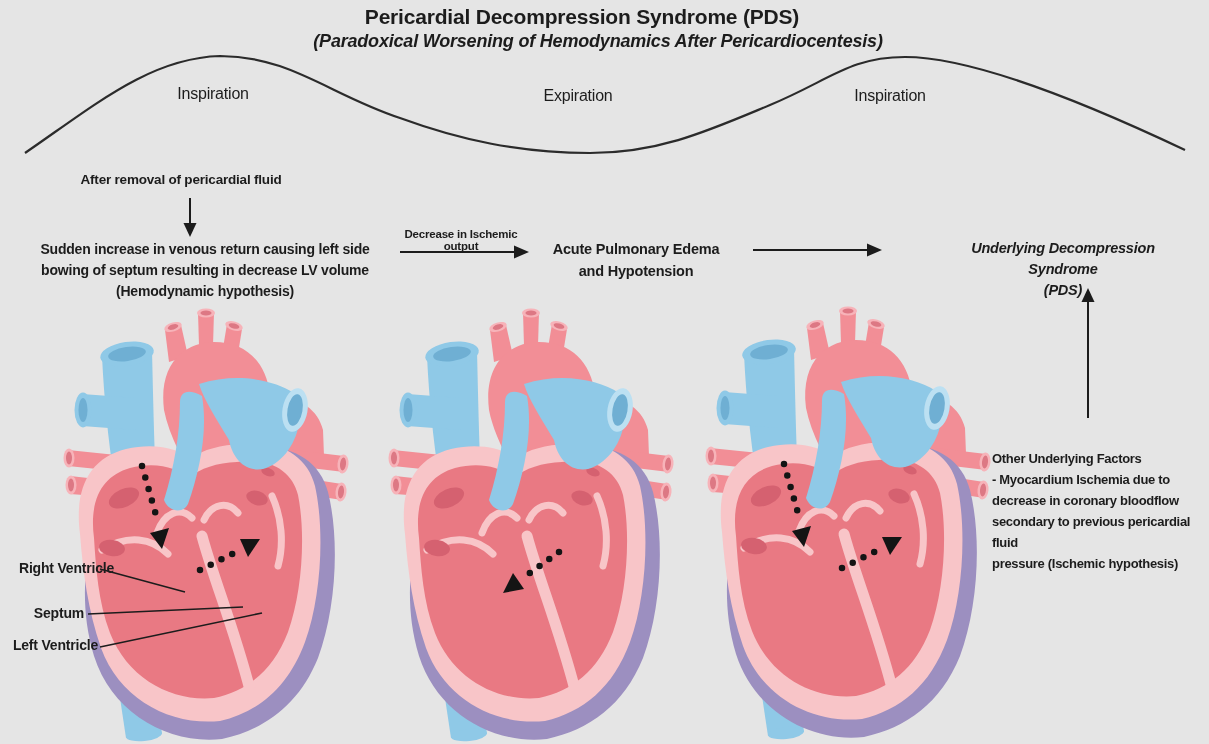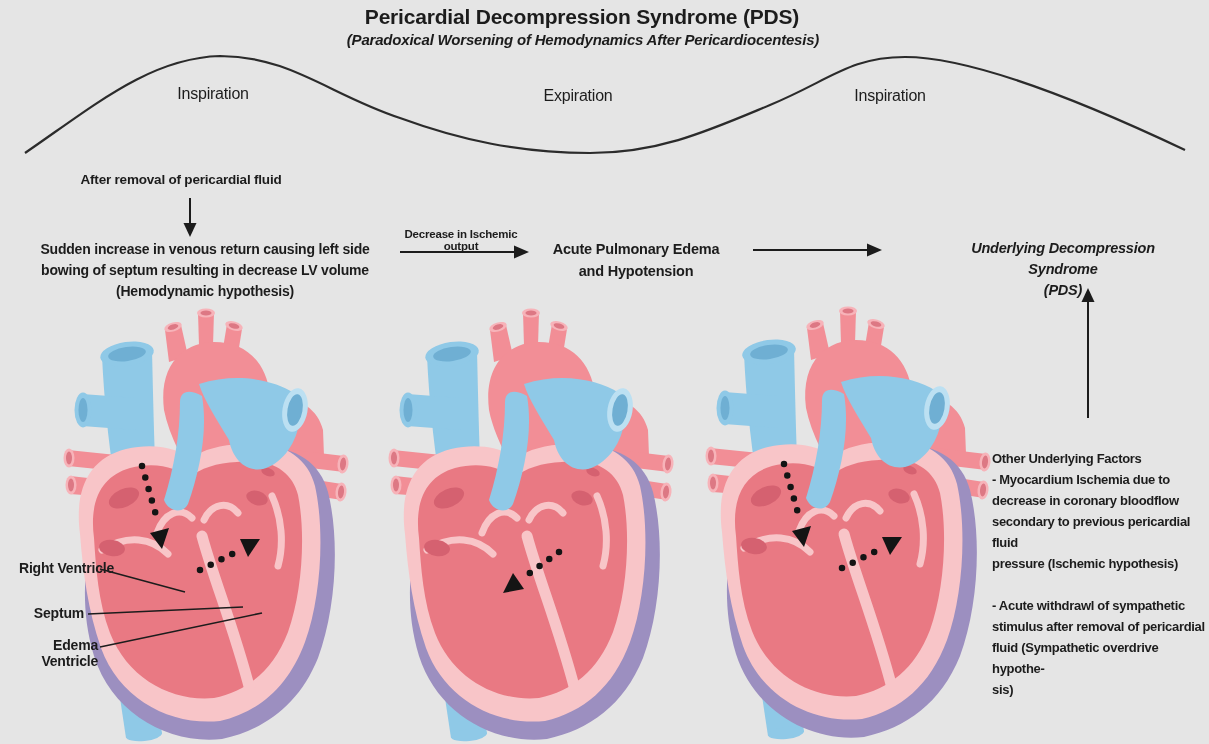--- a/index.html
+++ b/index.html
@@ -167,45 +167,41 @@
     <g>
       <line class="ink-line" x1="1088" y1="418" x2="1088" y2="301"></line>
       <polygon class="ink-fill" points="1088,288 1081.5,302 1094.5,302"></polygon>
     </g>
     <line class="leader" x1="100" y1="569" x2="185" y2="592"></line>
     <line class="leader" x1="88" y1="614" x2="243" y2="607"></line>
     <line class="leader" x1="100" y1="647" x2="262" y2="613"></line>
   </svg>
 
   <div class="abs txt ctr bold" style="left:0;top:5px;width:1164px;font-size:21px;">Pericardial Decompression Syndrome (PDS)</div>
-  <div class="abs txt ctr semi ital" style="left:1px;top:31px;width:1164px;font-size:15px;">(Paradoxical Worsening of Hemodynamics After Pericardiocentesis)</div>
+  <div class="abs txt ctr semi ital" style="left:16px;top:31px;width:1164px;font-size:18px;">(Paradoxical Worsening of Hemodynamics After Pericardiocentesis)</div>
 
   <div class="abs txt ctr" style="left:133px;top:85px;width:160px;font-size:16px;">Inspiration</div>
   <div class="abs txt ctr" style="left:498px;top:87px;width:160px;font-size:16px;">Expiration</div>
   <div class="abs txt ctr" style="left:810px;top:87px;width:160px;font-size:16px;">Inspiration</div>
 
   <div class="abs txt ctr semi" style="left:31px;top:172px;width:300px;font-size:13.5px;">After removal of pericardial fluid</div>
   <div class="abs txt ctr semi pre" style="left:15px;top:239px;width:380px;font-size:14px;line-height:21px;">Sudden increase in venous return causing left side
 bowing of septum resulting in decrease LV volume
 (Hemodynamic hypothesis)</div>
   <div class="abs txt ctr semi" style="left:391px;top:228px;width:140px;font-size:11.5px;">Decrease in Ischemic output</div>
   <div class="abs txt ctr semi pre" style="left:550px;top:238px;width:172px;font-size:14.5px;line-height:22px;">Acute Pulmonary Edema
 and Hypotension</div>
   <div class="abs txt ctr bold ital pre" style="left:935px;top:238px;width:256px;font-size:14.5px;line-height:21px;">Underlying Decompression Syndrome
 (PDS)</div>
 
   <div class="abs txt rgt semi" style="left:0;top:560px;width:96px;font-size:14px;margin-left:18px;">Right Ventricle</div>
   <div class="abs txt rgt semi" style="left:0;top:605px;width:84px;font-size:14px;">Septum</div>
-  <div class="abs txt rgt semi" style="left:0;top:637px;width:98px;font-size:14px;">Edema Ventricle</div>
+  <div class="abs txt rgt semi" style="left:0;top:637px;width:98px;font-size:14px;">Left Ventricle</div>
 
   <div class="abs txt" style="left:992px;top:448px;width:218px;font-size:13px;line-height:21px;letter-spacing:-0.3px;font-weight:600;">
     <div>Other Underlying Factors</div>
     <div class="pre">- Myocardium Ischemia due to
 decrease in coronary bloodflow
 secondary to previous pericardial fluid
 pressure (Ischemic hypothesis)</div>
-    <div class="pre" style="margin-top:21px;">- Acute withdrawl of sympathetic
-stimulus after removal of pericardial
-fluid (Sympathetic overdrive hypothe-
-sis)</div>
   </div>
 
 </div>
 
 </body></html>

